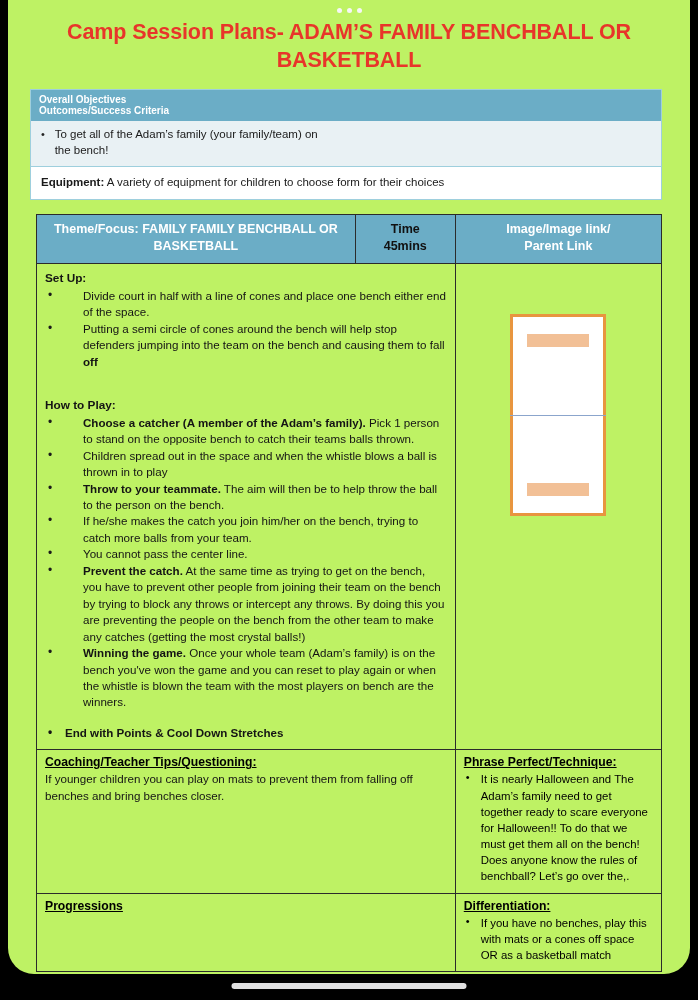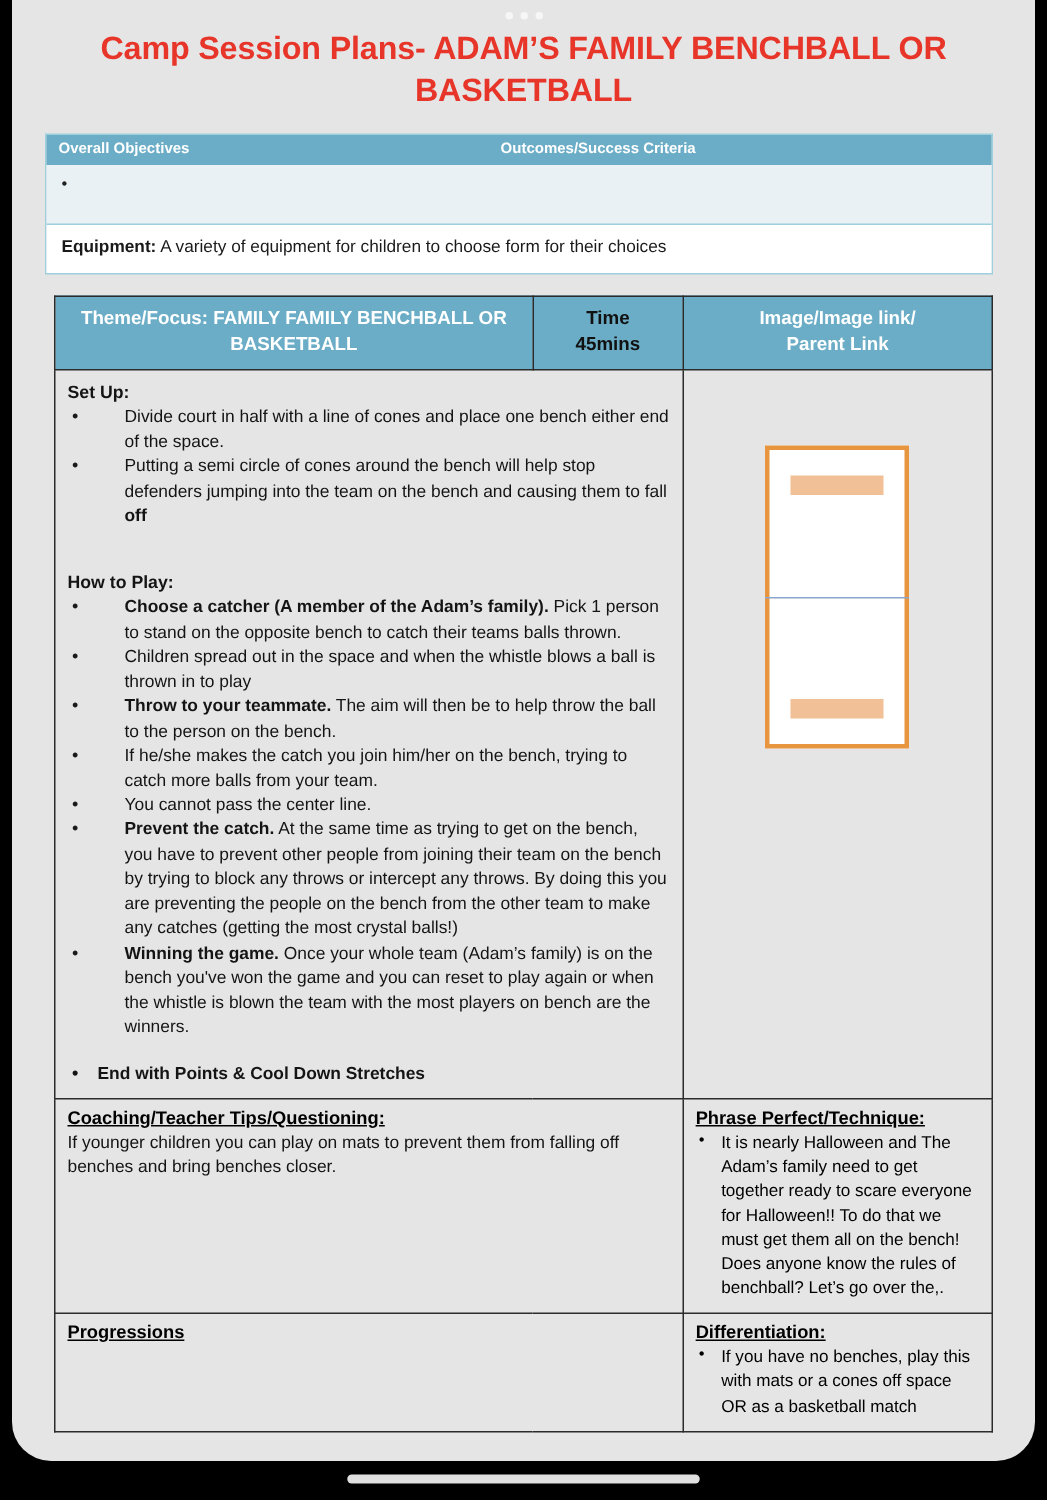--- a/index.html
+++ b/index.html
@@ -19,21 +19,21 @@
     background: #000;
     overflow: hidden;
   }
 
   #screen {
     position: absolute;
     left: 8px;
     top: 0px;
     width: 682px;
     height: 974px;
-    background: #e5e5e5;
+    background: #bef264;
     border-bottom-left-radius: 26px;
     border-bottom-right-radius: 26px;
     overflow: hidden;
   }
 
   
   #top-dots {
     position: absolute;
     top: 4px;
     left: 0;
@@ -85,20 +85,21 @@
     margin: 10px 28px 0 22px;
     border: 1px solid #9ecfdd;
   }
   .obj-head {
     display: flex;
     background: #6BADC6;
     color: #ffffff;
     font-weight: bold;
     font-size: 10px;
     padding: 4px 8px 5px 8px;
+    flex-direction: column;
   }
   .obj-head .col-a { width: 48%; }
   .obj-head .col-b { width: 52%; }
 
   .obj-body {
     display: flex;
     background: #e9f1f4;
     border-bottom: 1px solid #9ecfdd;
     min-height: 40px;
   }
@@ -284,20 +285,21 @@
       <div class="title">Camp Session Plans- ADAM’S FAMILY BENCHBALL OR BASKETBALL</div>
 
       <div class="obj-table">
         <div class="obj-head">
           <div class="col-a">Overall Objectives</div>
           <div class="col-b">Outcomes/Success Criteria</div>
         </div>
         <div class="obj-body">
           <div class="col-a">
             <span class="obj-bullet">•</span>
+            <span class="obj-text">To get all of the Adam’s family (your family/team) on the bench!</span>
           </div>
           <div class="col-b"></div>
         </div>
         <div class="equip-row">
           <b>Equipment:</b><span> A variety of equipment for children to choose form for their choices</span>
         </div>
       </div>
 
       <table class="plan-table">
         <tbody>

